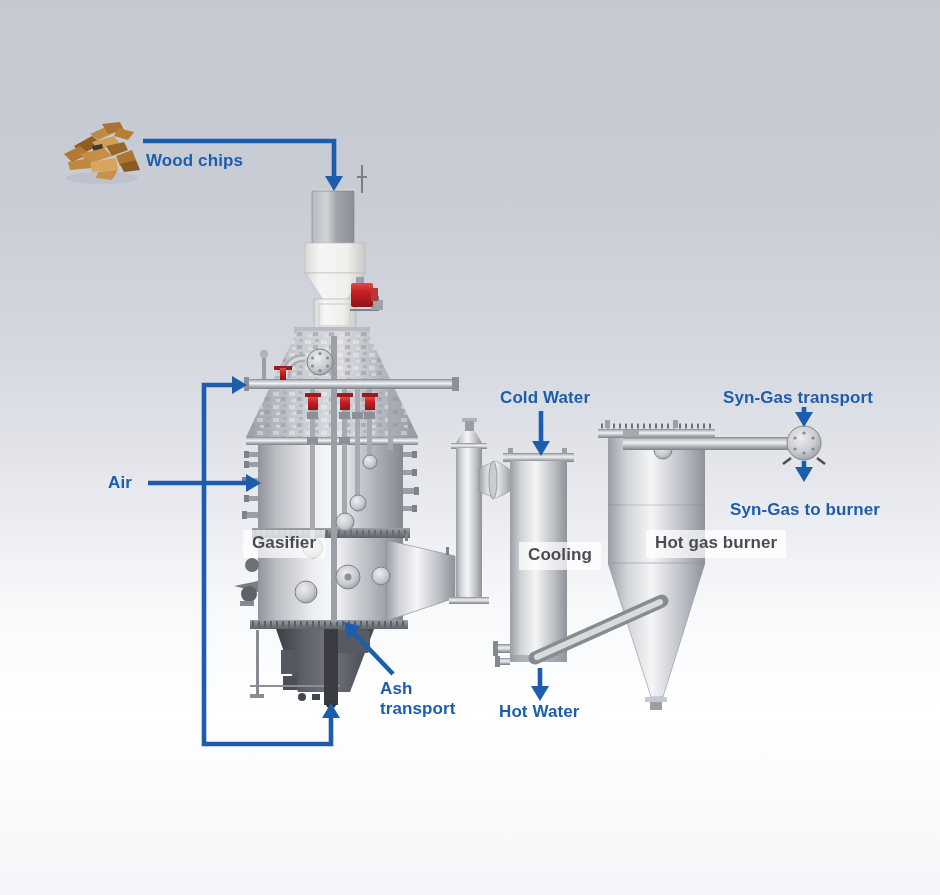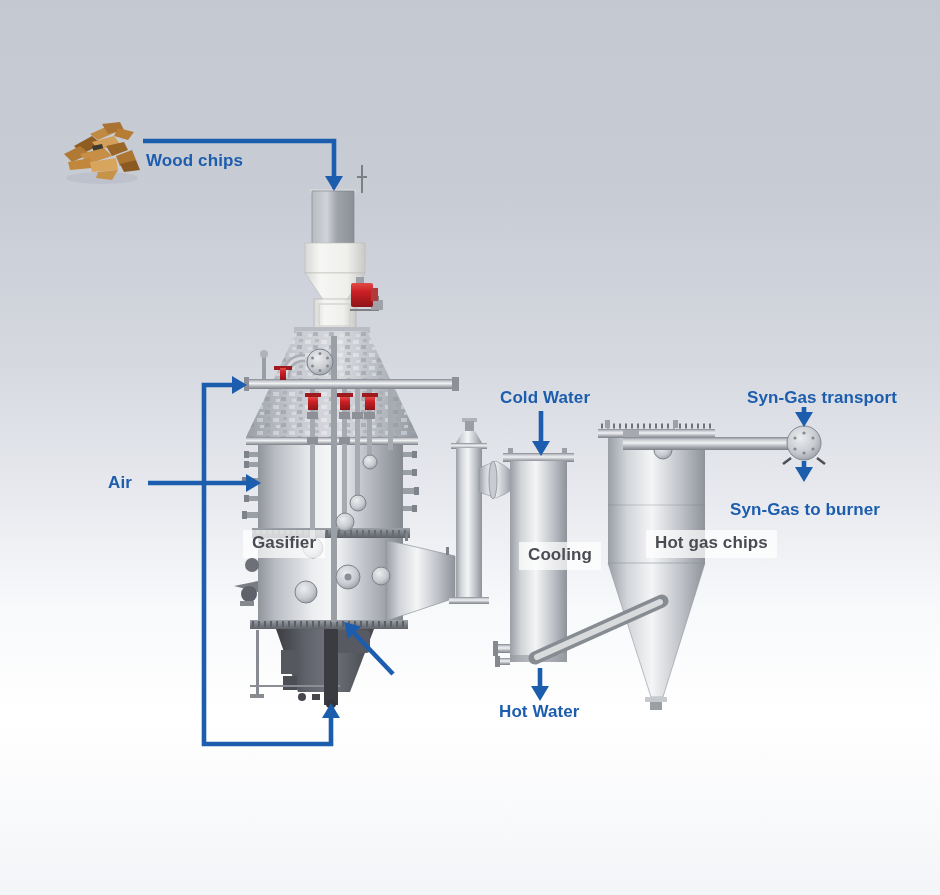--- a/index.html
+++ b/index.html
@@ -337,22 +337,23 @@
     <polygon points="0,0 -9,15 9,15" transform="translate(344,622) rotate(-44)"></polygon>
     <polygon points="0,0 -9,15 9,15" transform="translate(541,456) rotate(180)"></polygon>
     <polygon points="0,0 -9,15 9,15" transform="translate(540,701) rotate(180)"></polygon>
     <polygon points="0,0 -9,15 9,15" transform="translate(804,427) rotate(180)"></polygon>
     <polygon points="0,0 -9,15 9,15" transform="translate(804,482) rotate(180)"></polygon>
   </g>
 </svg>
 
   <div class="flow-label" style="left:146px;top:151px">Wood chips</div>
   <div class="flow-label" style="left:108px;top:473px">Air</div>
+  <div class="flow-label wrap" style="left:380px;top:679px">Ash transport</div>
   <div class="flow-label" style="left:500px;top:388px">Cold Water</div>
   <div class="flow-label" style="left:499px;top:702px">Hot Water</div>
-  <div class="flow-label" style="left:747px;top:388px">Syn-Gas transport</div>
+  <div class="flow-label" style="left:723px;top:388px">Syn-Gas transport</div>
   <div class="flow-label" style="left:730px;top:500px">Syn-Gas to burner</div>
 
   <div class="equip-label" style="left:243px;top:530px">Gasifier</div>
   <div class="equip-label" style="left:519px;top:542px">Cooling</div>
-  <div class="equip-label" style="left:646px;top:530px">Hot gas chips</div>
+  <div class="equip-label" style="left:646px;top:530px">Hot gas burner</div>
 
 </div>
 
 </body></html>

